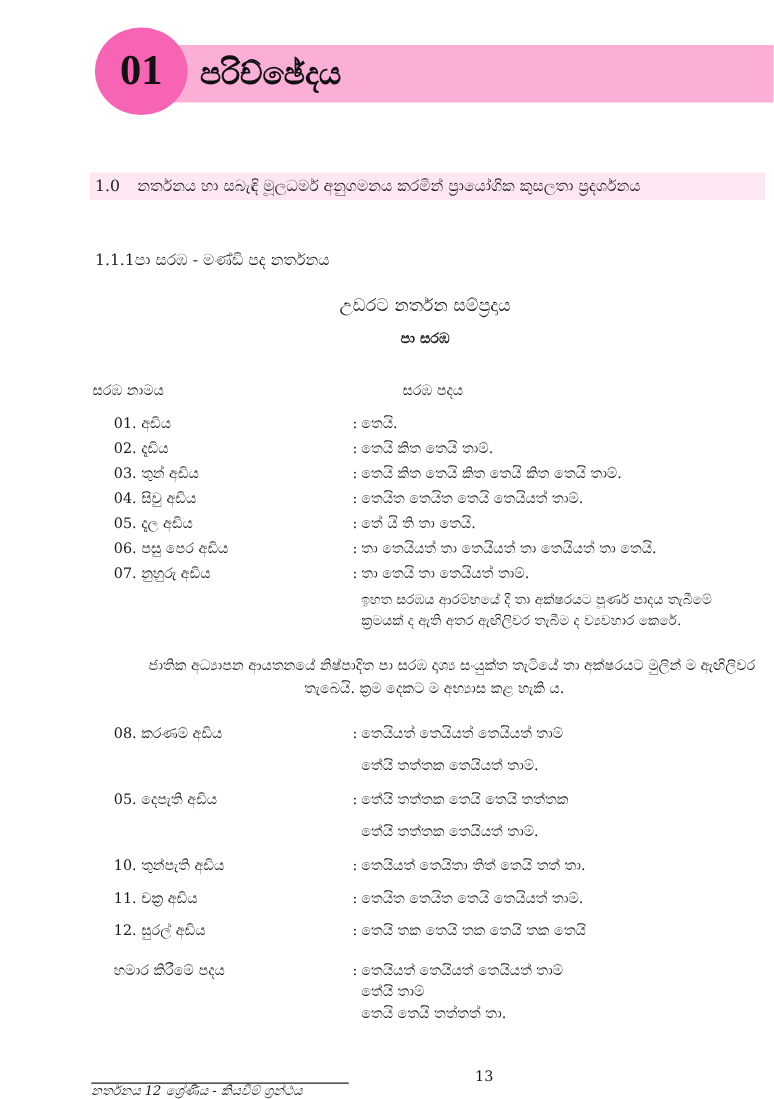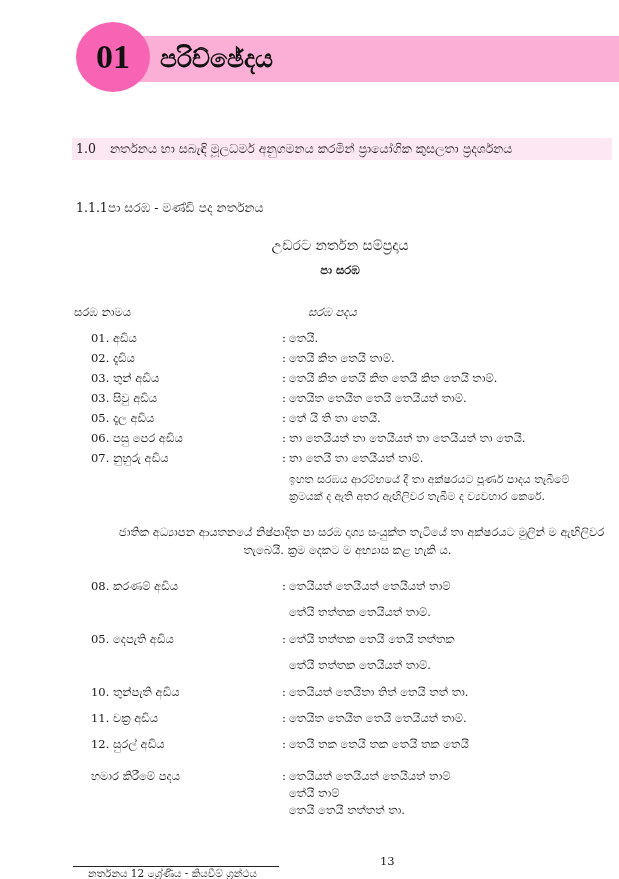--- a/index.html
+++ b/index.html
@@ -34,29 +34,29 @@
       position: absolute; left: 76px; top: 139px; font-size: 12.5px; line-height: 20px;
       white-space: nowrap;
     }
     .section-text .num { margin-right: 14px; }
     .t { position: absolute; font-size: 12px; line-height: 16px; white-space: nowrap; }
     .sub { left: 76px; top: 200px; font-size: 12.5px; }
     .sub .num { margin-right: 0; }
     .center-title { left: 0; width: 680px; text-align: center; top: 237px; font-size: 14px; }
     .center-sub { left: 0; width: 680px; text-align: center; top: 262px; font-size: 11.5px; font-weight: bold; }
     .col-h1 { left: 74px; top: 304px; font-size: 11.5px; }
-    .col-h2 { left: 308px; top: 304px; font-size: 11.5px; font-style: italic; }
+    .col-h2 { left: 322px; top: 304px; font-size: 11.5px; }
     .row-name { position: absolute; left: 91px; font-size: 11.5px; line-height: 16px; white-space: nowrap; }
     .row-colon { position: absolute; left: 282px; font-size: 11.5px; line-height: 16px; }
     .row-val { position: absolute; left: 289px; font-size: 11.5px; line-height: 16px; white-space: nowrap; }
     .note { position: absolute; left: 289px; font-size: 11px; line-height: 17px; white-space: nowrap; }
     .para { position: absolute; left: 75px; top: 523px; width: 545px; font-size: 11.5px; line-height: 18px; text-indent: 28px; text-align: center; }
     .page-num { position: absolute; left: 335px; top: 854px; font-size: 11.5px; margin-left: 45px; }
     .footer-line { position: absolute; left: 73px; top: 866px; width: 206px; height: 1px; background: #222; }
-    .footer-text { position: absolute; left: 88px; top: 867px; font-size: 10.5px; white-space: nowrap; }
+    .footer-text { position: absolute; left: 73px; top: 867px; font-size: 10.5px; font-style: italic; white-space: nowrap; }
   </style>
 </head>
 <body>
 
 <div class="banner"></div>
 <div class="circle">
   <span class="circle-num">01</span>
 </div>
 <div class="banner-title">පරිච්ඡේදය</div>
 
@@ -85,21 +85,21 @@
     <span class="row-name" style="top:350px">02. දෑඩිය</span>
     <span class="row-colon" style="top:350px">:</span>
     <span class="row-val" style="top:350px">තෙයි කිත තෙයි තාම්.</span>
   </div>
   <div>
     <span class="row-name" style="top:370px">03. තුන් අඩිය</span>
     <span class="row-colon" style="top:370px">:</span>
     <span class="row-val" style="top:370px">තෙයි කිත තෙයි කිත තෙයි කිත තෙයි තාම්.</span>
   </div>
   <div>
-    <span class="row-name" style="top:390px">03. සිවු අඩිය</span>
+    <span class="row-name" style="top:390px">04. සිවු අඩිය</span>
     <span class="row-colon" style="top:390px">:</span>
     <span class="row-val" style="top:390px">තෙයිත තෙයිත තෙයි තෙයියත් තාම්.</span>
   </div>
   <div>
     <span class="row-name" style="top:410px">05. දෑල අඩිය</span>
     <span class="row-colon" style="top:410px">:</span>
     <span class="row-val" style="top:410px">තේ යි ති තා තෙයි.</span>
   </div>
   <div>
     <span class="row-name" style="top:430px">06. පසු පෙර අඩිය</span>

